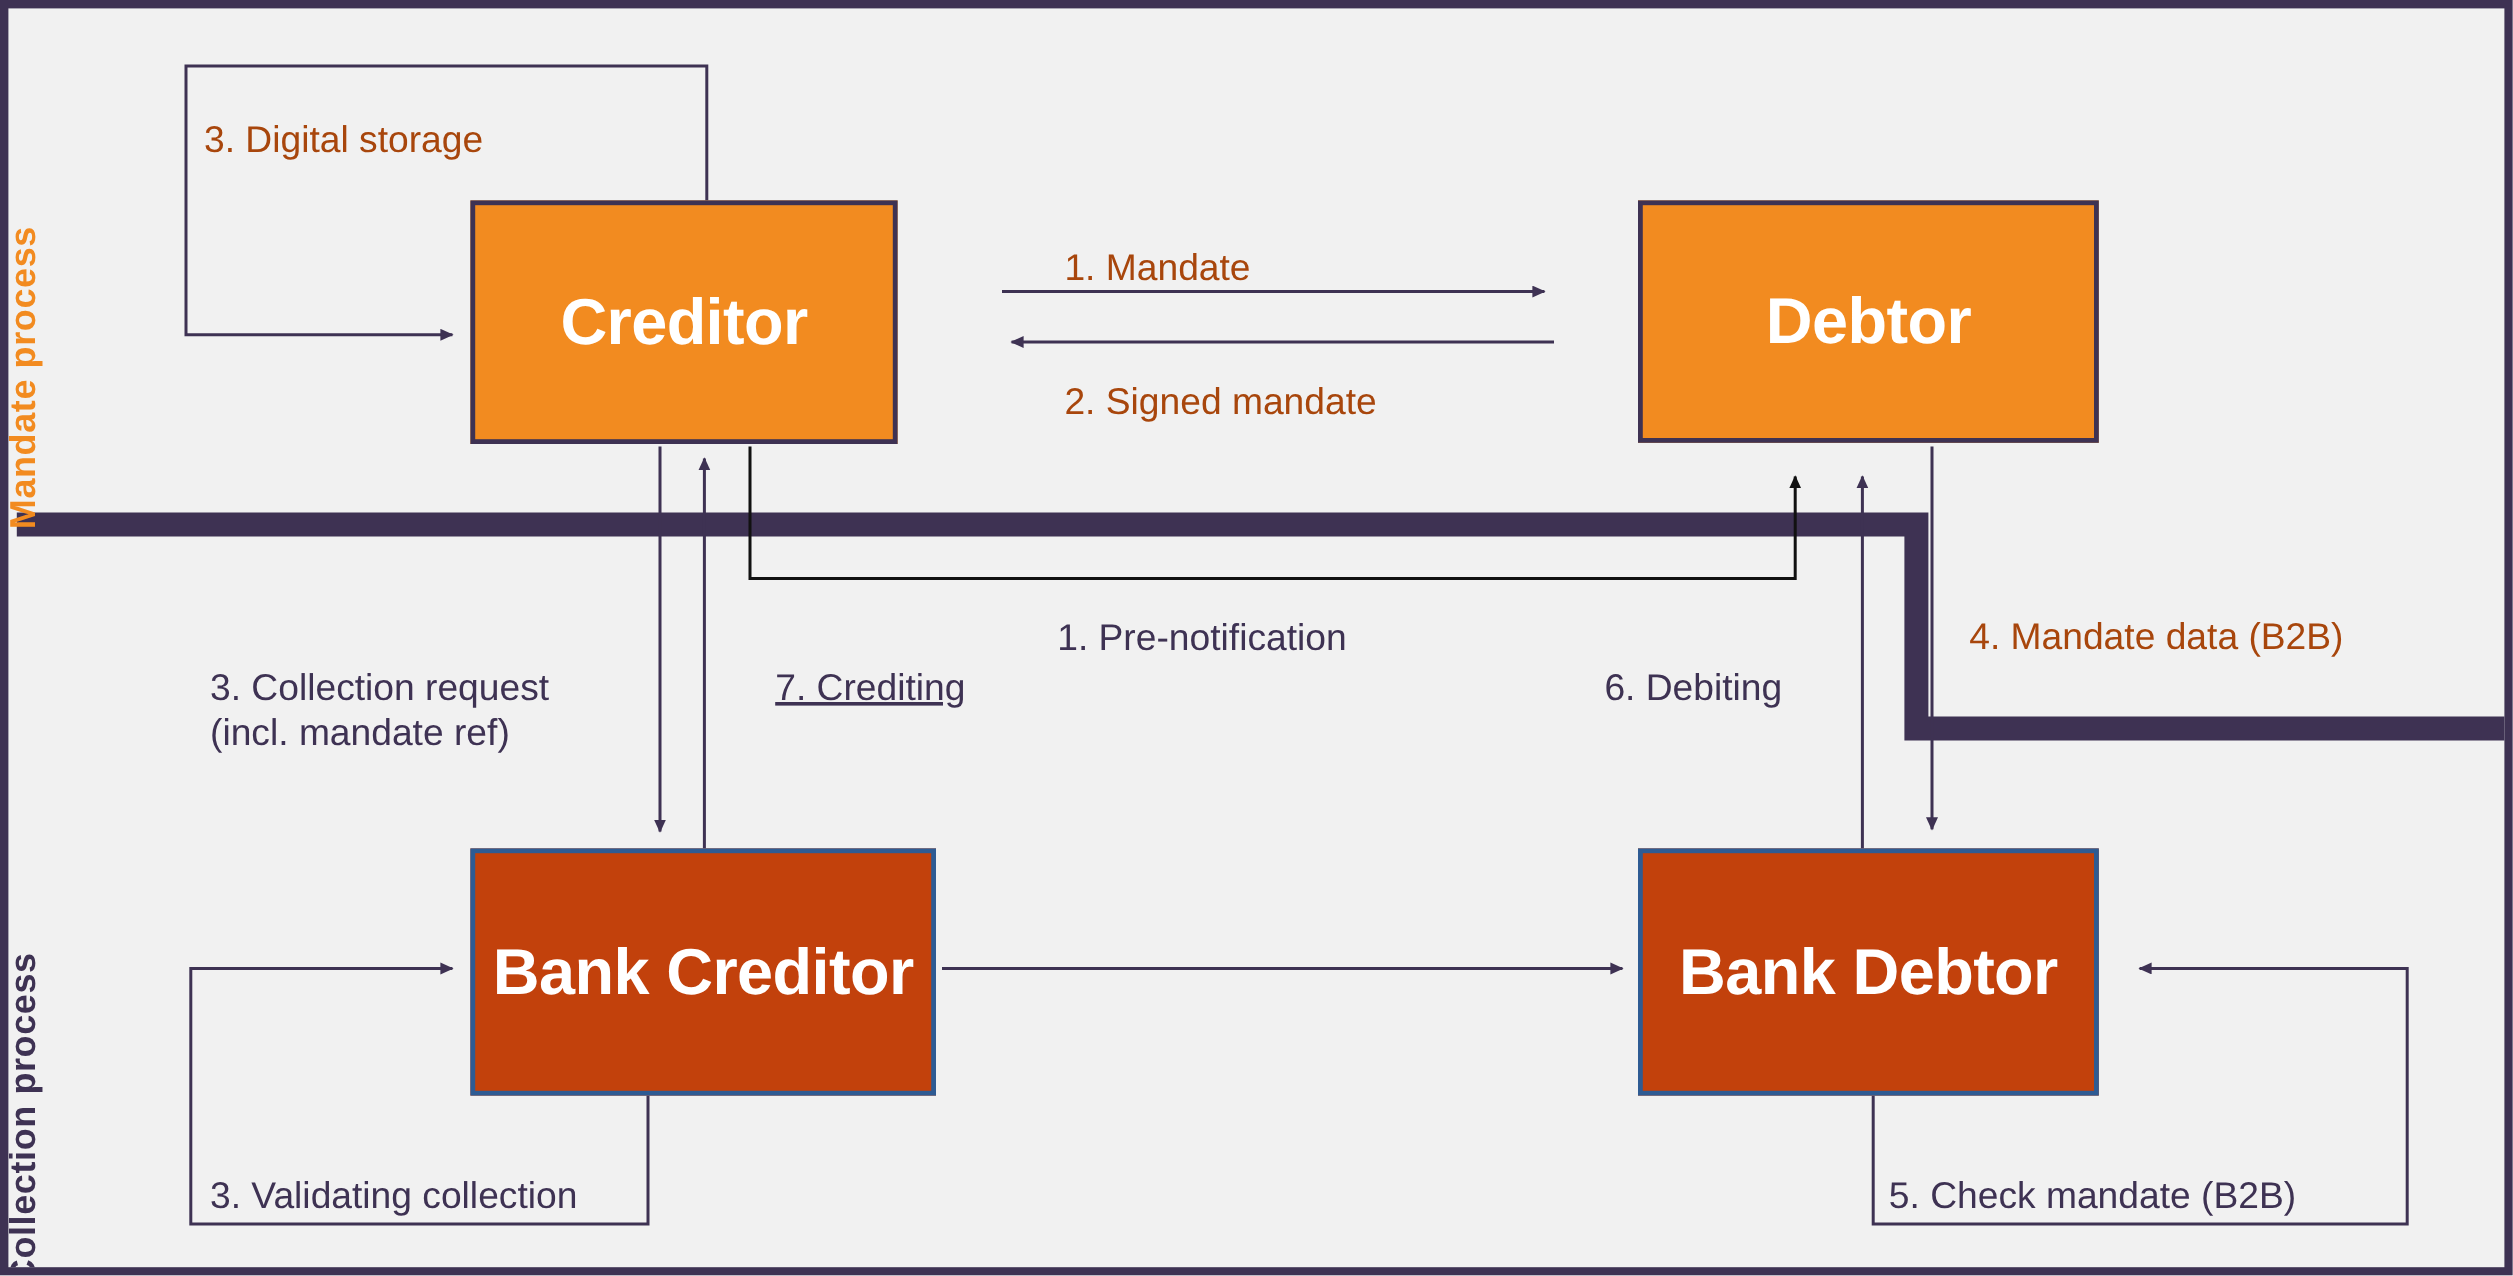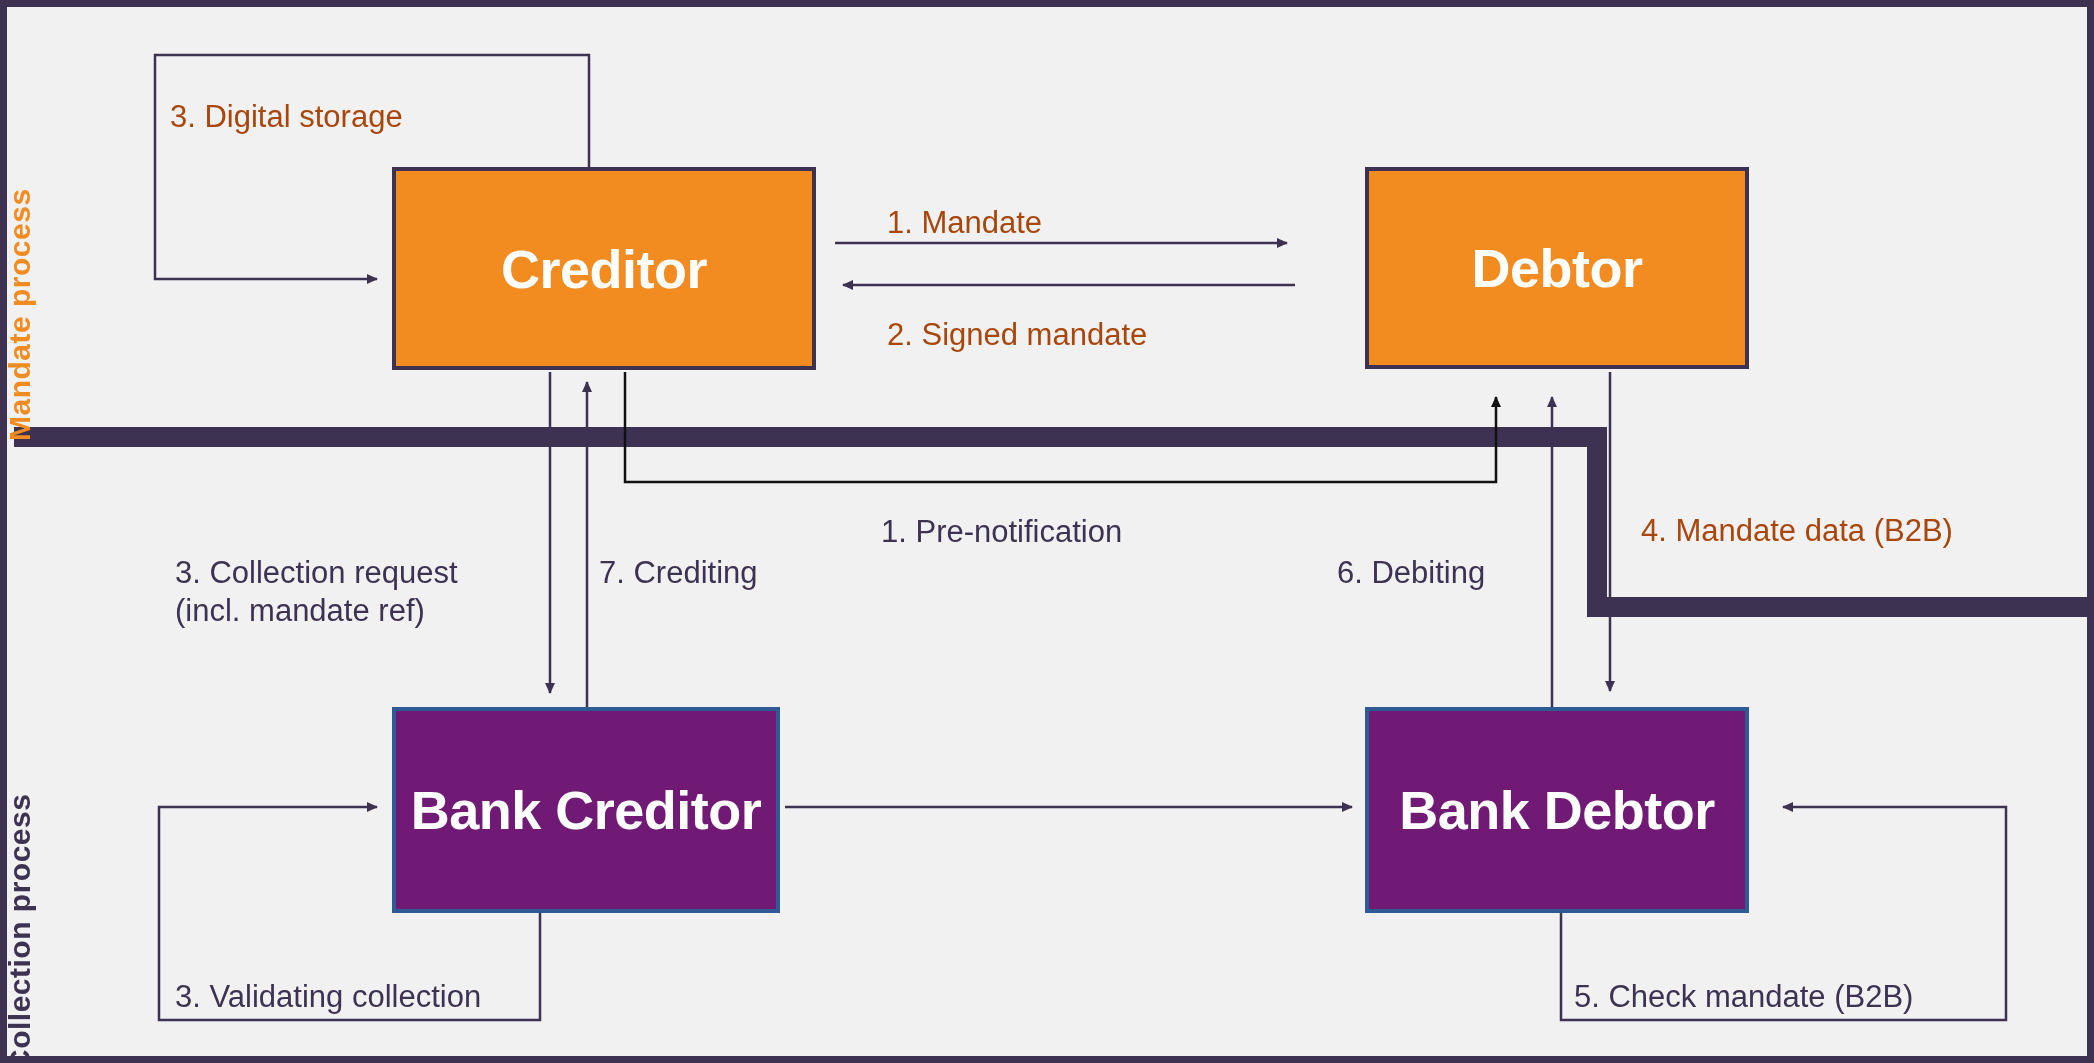--- a/index.html
+++ b/index.html
@@ -22,21 +22,21 @@
     font-weight:bold;
     letter-spacing:-0.5px;
     z-index:4;
   }
   .node-party{
     background:#f28b20;
     border:4px solid #3e3253;
     font-size:54px;
   }
   .node-bank{
-    background:#701a75;
+    background:#c2410c;
     border:4px solid #2e5b93;
     font-size:54px;
   }
 
   .lbl{
     position:absolute;
     font-size:31px;
     line-height:1.22;
     white-space:pre-line;
     z-index:5;
@@ -91,21 +91,21 @@
 
     <path d="M 1603,365 L 1603,684" fill="none" stroke="#3e3253" stroke-width="2.5" marker-end="url(#ah)"></path>
 
     <path d="M 778,800 L 1345,800" fill="none" stroke="#3e3253" stroke-width="2.5" marker-end="url(#ah)"></path>
 
     <path d="M 533,906 L 533,1013 L 152,1013 L 152,800 L 370,800" fill="none" stroke="#3e3253" stroke-width="2.5" marker-end="url(#ah)"></path>
 
     <path d="M 1554,906 L 1554,1013 L 1999,1013 L 1999,800 L 1776,800" fill="none" stroke="#3e3253" stroke-width="2.5" marker-end="url(#ah)"></path>
   </svg>
 
-  <div class="node node-party" style="left:385px;top:160px;width:424px;height:203px;">
+  <div class="node node-party" style="left:385px;top:160px;width:356px;height:203px;">
     <span>Creditor</span>
   </div>
 
   <div class="node node-party" style="left:1358px;top:160px;width:384px;height:202px;">
     <span>Debtor</span>
   </div>
 
   <div class="node node-bank" style="left:385px;top:700px;width:388px;height:206px;">
     <span>Bank Creditor</span>
   </div>
@@ -126,21 +126,21 @@
 
   <div class="lbl lbl-orange" style="left:880px;top:180px;">1. Mandate</div>
 
   <div class="lbl lbl-orange" style="left:880px;top:292px;">2. Signed mandate</div>
 
   <div class="lbl lbl-orange" style="left:1634px;top:488px;">4. Mandate data (B2B)</div>
 
   <div class="lbl lbl-purple" style="left:168px;top:530px;text-align:left;">3. Collection request
 (incl. mandate ref)</div>
 
-  <div class="lbl lbl-purple" style="left:592px;top:530px;">7. Crediting</div>
+  <div class="lbl lbl-purple" style="left:639px;top:530px;text-decoration:underline;">7. Crediting</div>
 
   <div class="lbl lbl-purple" style="left:874px;top:489px;">1. Pre-notification</div>
 
   <div class="lbl lbl-purple" style="left:1330px;top:530px;">6. Debiting</div>
 
   <div class="lbl lbl-purple" style="left:168px;top:954px;">3. Validating collection</div>
 
 
   <div class="lbl lbl-purple" style="left:1567px;top:954px;">5. Check mandate (B2B)</div>
 

